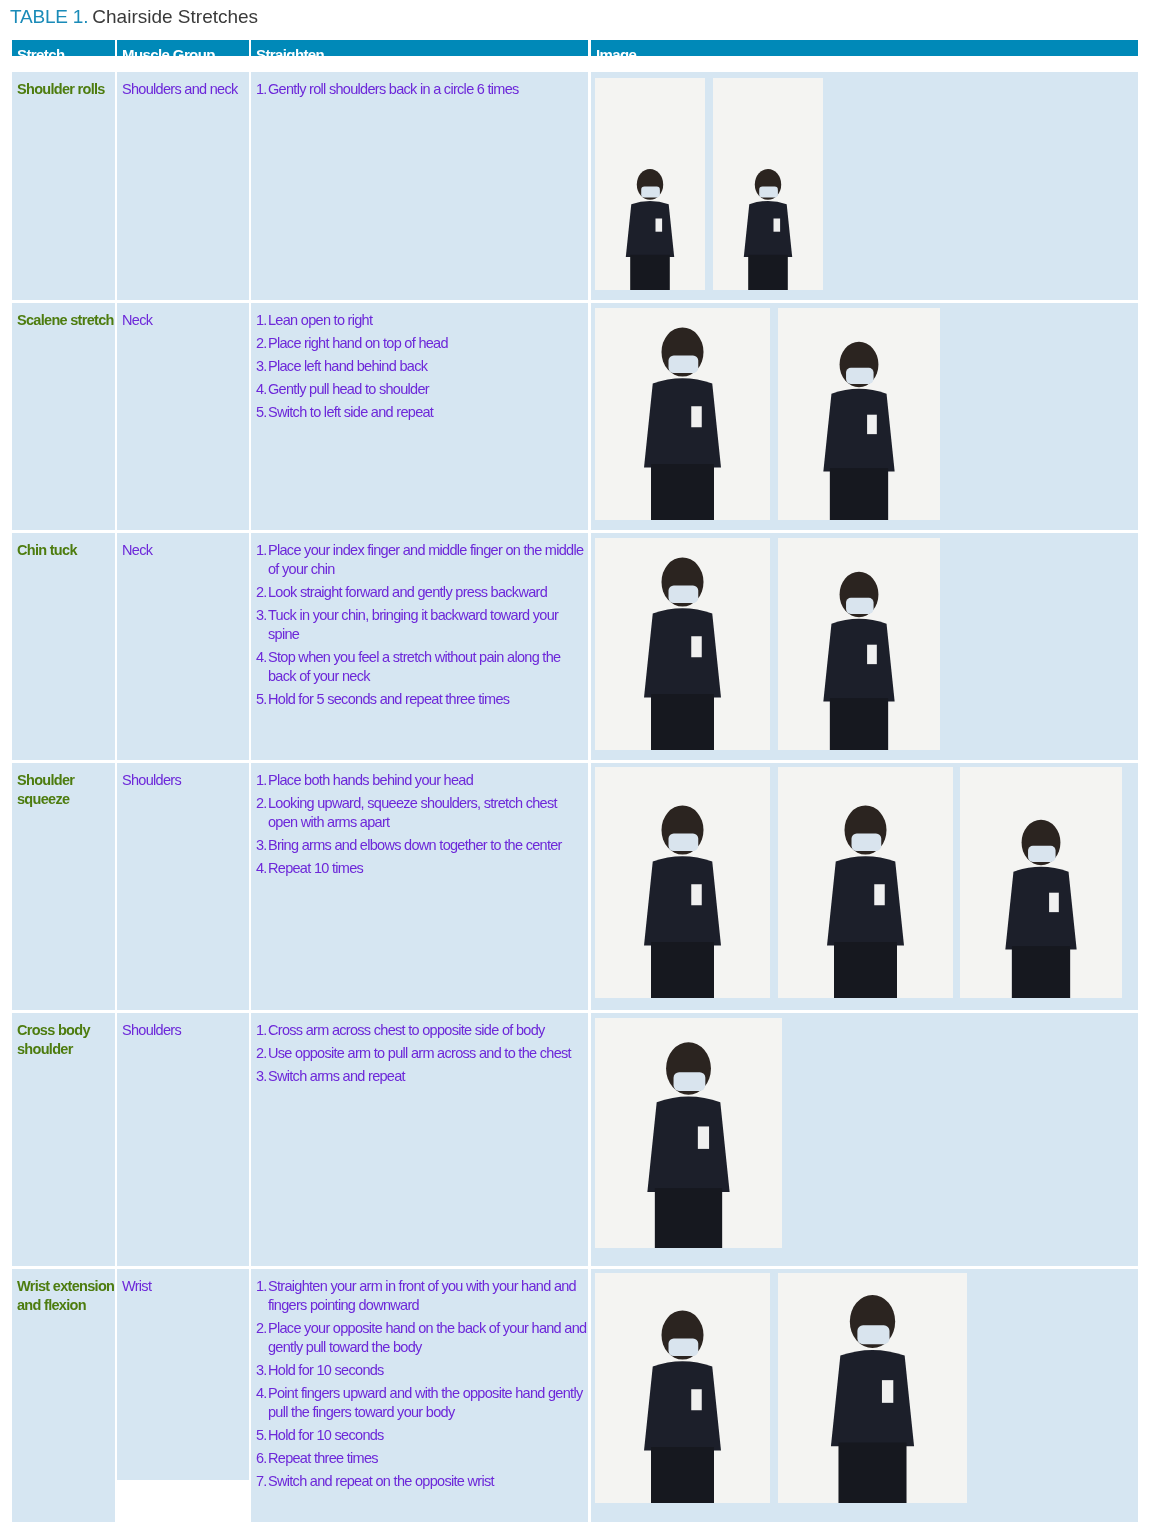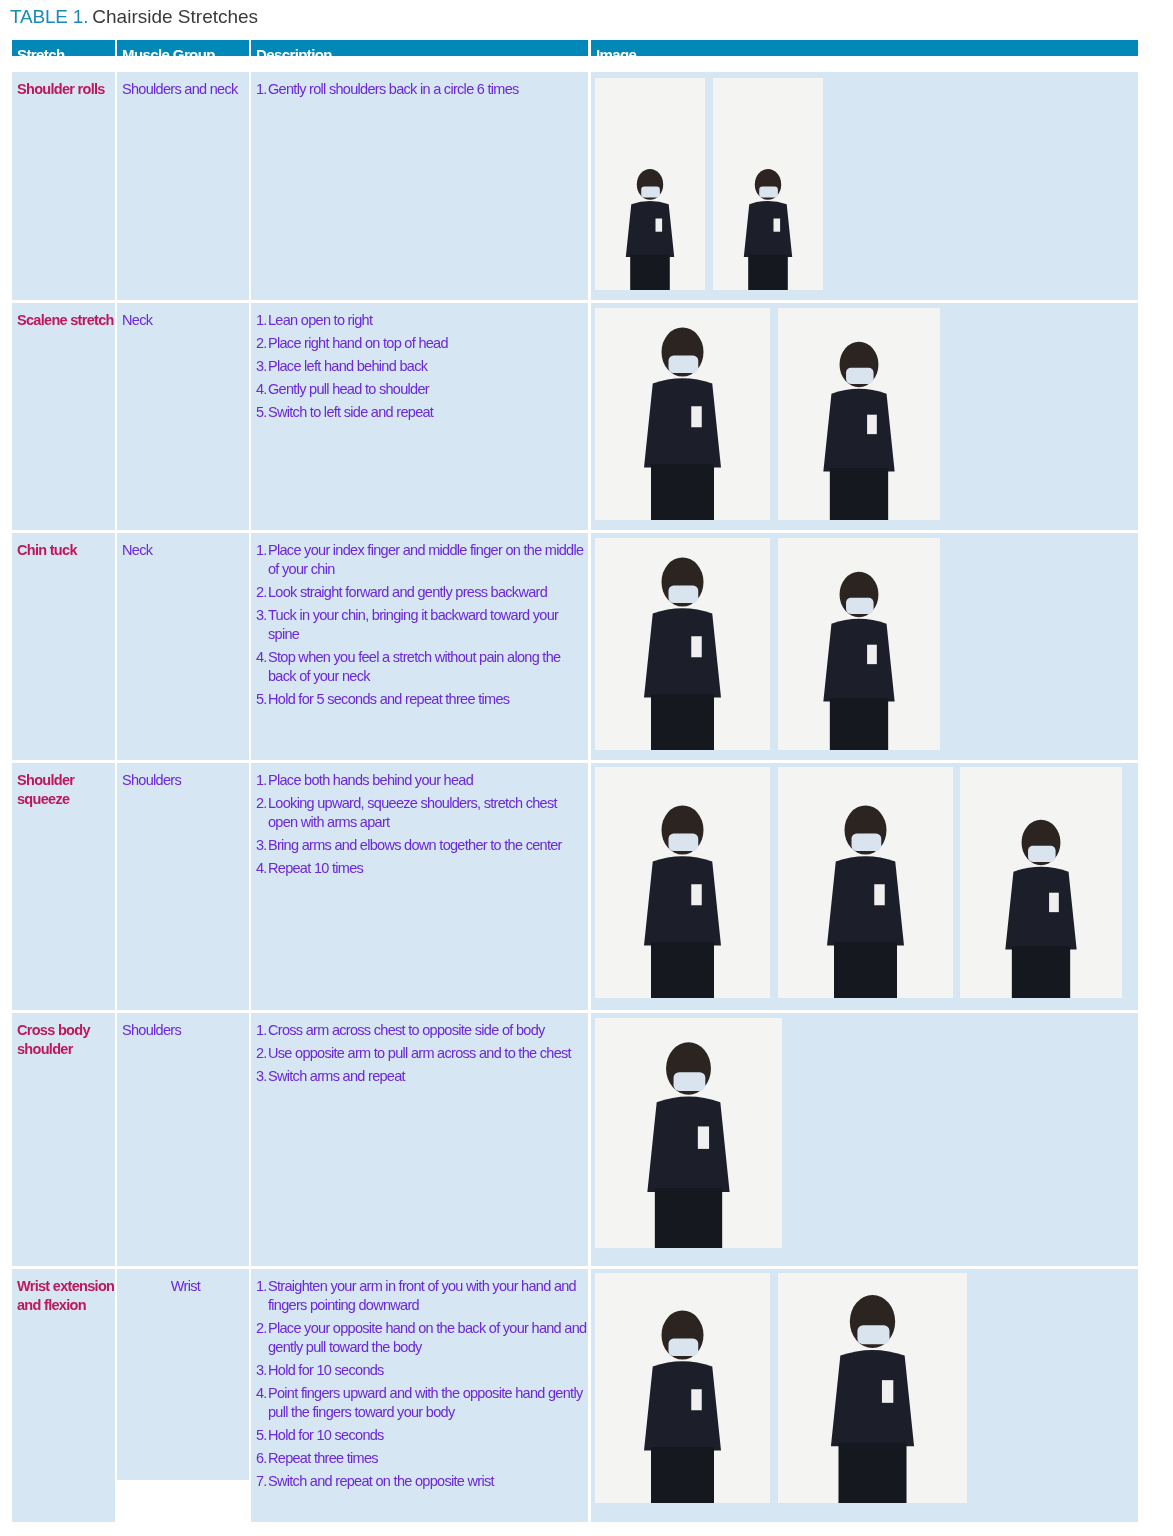--- a/index.html
+++ b/index.html
@@ -19,40 +19,40 @@
   .cell { position: absolute; top: 0; background: #d6e6f2; box-sizing: border-box;
           padding: 8px 0 0 5px; font-size: 14.5px; color: #6d28d9; letter-spacing: -0.7px; }
   .c1 { left: 0; width: 103px; }
   .c2 { left: 105px; width: 132px; }
   .c3 { left: 239px; width: 337px; }
   .c4 { left: 579px; width: 547px; }
   .h1 { left: 0; width: 103px; }
   .h2 { left: 105px; width: 132px; }
   .h3 { left: 239px; width: 337px; }
   .h4 { left: 579px; width: 547px; }
-  .stretch { font-weight: bold; line-height: 19px; color: #be185d; }
+  .stretch { font-weight: bold; line-height: 19px; color: #4d7c0f; }
   .muscle { line-height: 19px; }
   ol.steps { list-style: none; margin: 0; padding: 0; }
   ol.steps li { position: relative; padding-left: 12px; line-height: 19px; margin-bottom: 4px; }
   ol.steps li .n { position: absolute; left: 0; top: 0; }
   .photo { position: absolute; background: #f4f4f2; overflow: hidden; }
   .photo svg { position: absolute; left: 0; top: 0; width: 100%; height: 100%; }
 </style>
 </head>
 <body>
 
 <div class="title">
   <span class="num">TABLE 1.</span><span class="name">Chairside Stretches</span>
 </div>
 
 <div class="tbl">
   <div class="hdr">
     <div class="hcell h1">Stretch</div>
     <div class="hcell h2">Muscle Group</div>
-    <div class="hcell h3">Description</div>
+    <div class="hcell h3">Straighten</div>
     <div class="hcell h4">Image</div>
   </div>
   <div id="rows">
       <div class="row" style="top: 32px; height: 228px;">
         <div class="cell c1 stretch" style="height: 228px;">Shoulder rolls</div>
         <div class="cell c2 muscle" style="height: 228px;">Shoulders and neck</div>
         <div class="cell c3" style="height: 228px;">
           <ol class="steps">
             <li><span class="n">1.</span><span>Gently roll shoulders back in a circle 6 times</span></li>
           </ol>
@@ -202,21 +202,21 @@
               <rect x="42" y="26" width="17" height="10" rx="3" fill="#d9e4ee"></rect>
               <path d="M33 42 Q50 36 67 42 L72 90 L28 90 Z" fill="#1c1f2a"></path>
               <rect x="32" y="88" width="36" height="32" fill="#16181f"></rect>
               <rect x="55" y="55" width="6" height="12" fill="#f0f0f0"></rect>
             </svg>
           </div>
         </div>
       </div>
       <div class="row" style="top: 1229px; height: 253px;">
         <div class="cell c1 stretch" style="height: 253px;">Wrist extension and flexion</div>
-        <div class="cell c2 muscle" style="height: 211px; text-align: center;">Wrist</div>
+        <div class="cell c2 muscle" style="height: 211px;">Wrist</div>
         <div class="cell c3" style="height: 253px;">
           <ol class="steps">
             <li><span class="n">1.</span><span>Straighten your arm in front of you with your hand and fingers pointing downward</span></li>
             <li><span class="n">2.</span><span>Place your opposite hand on the back of your hand and gently pull toward the body</span></li>
             <li><span class="n">3.</span><span>Hold for 10 seconds</span></li>
             <li><span class="n">4.</span><span>Point fingers upward and with the opposite hand gently pull the fingers toward your body</span></li>
             <li><span class="n">5.</span><span>Hold for 10 seconds</span></li>
             <li><span class="n">6.</span><span>Repeat three times</span></li>
             <li><span class="n">7.</span><span>Switch and repeat on the opposite wrist</span></li>
           </ol>

